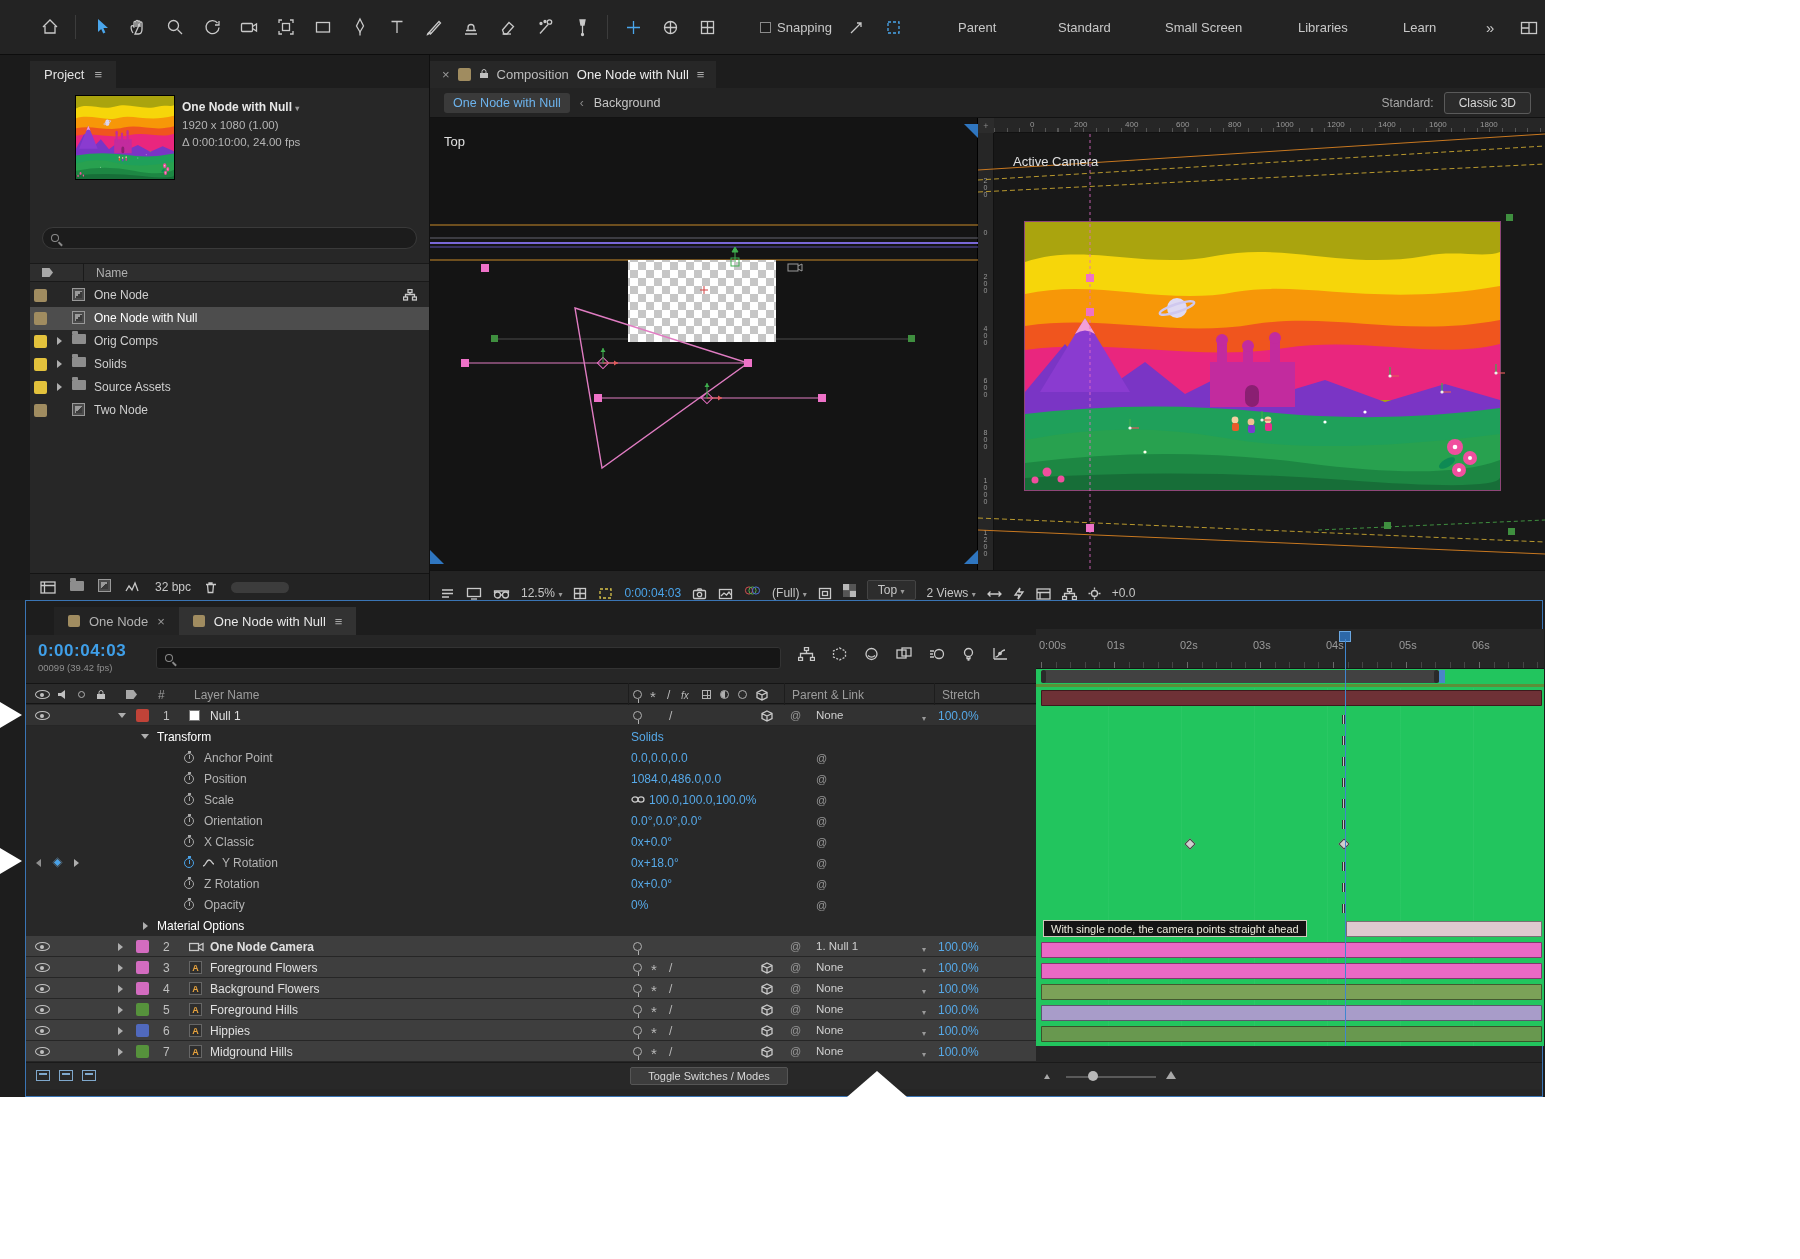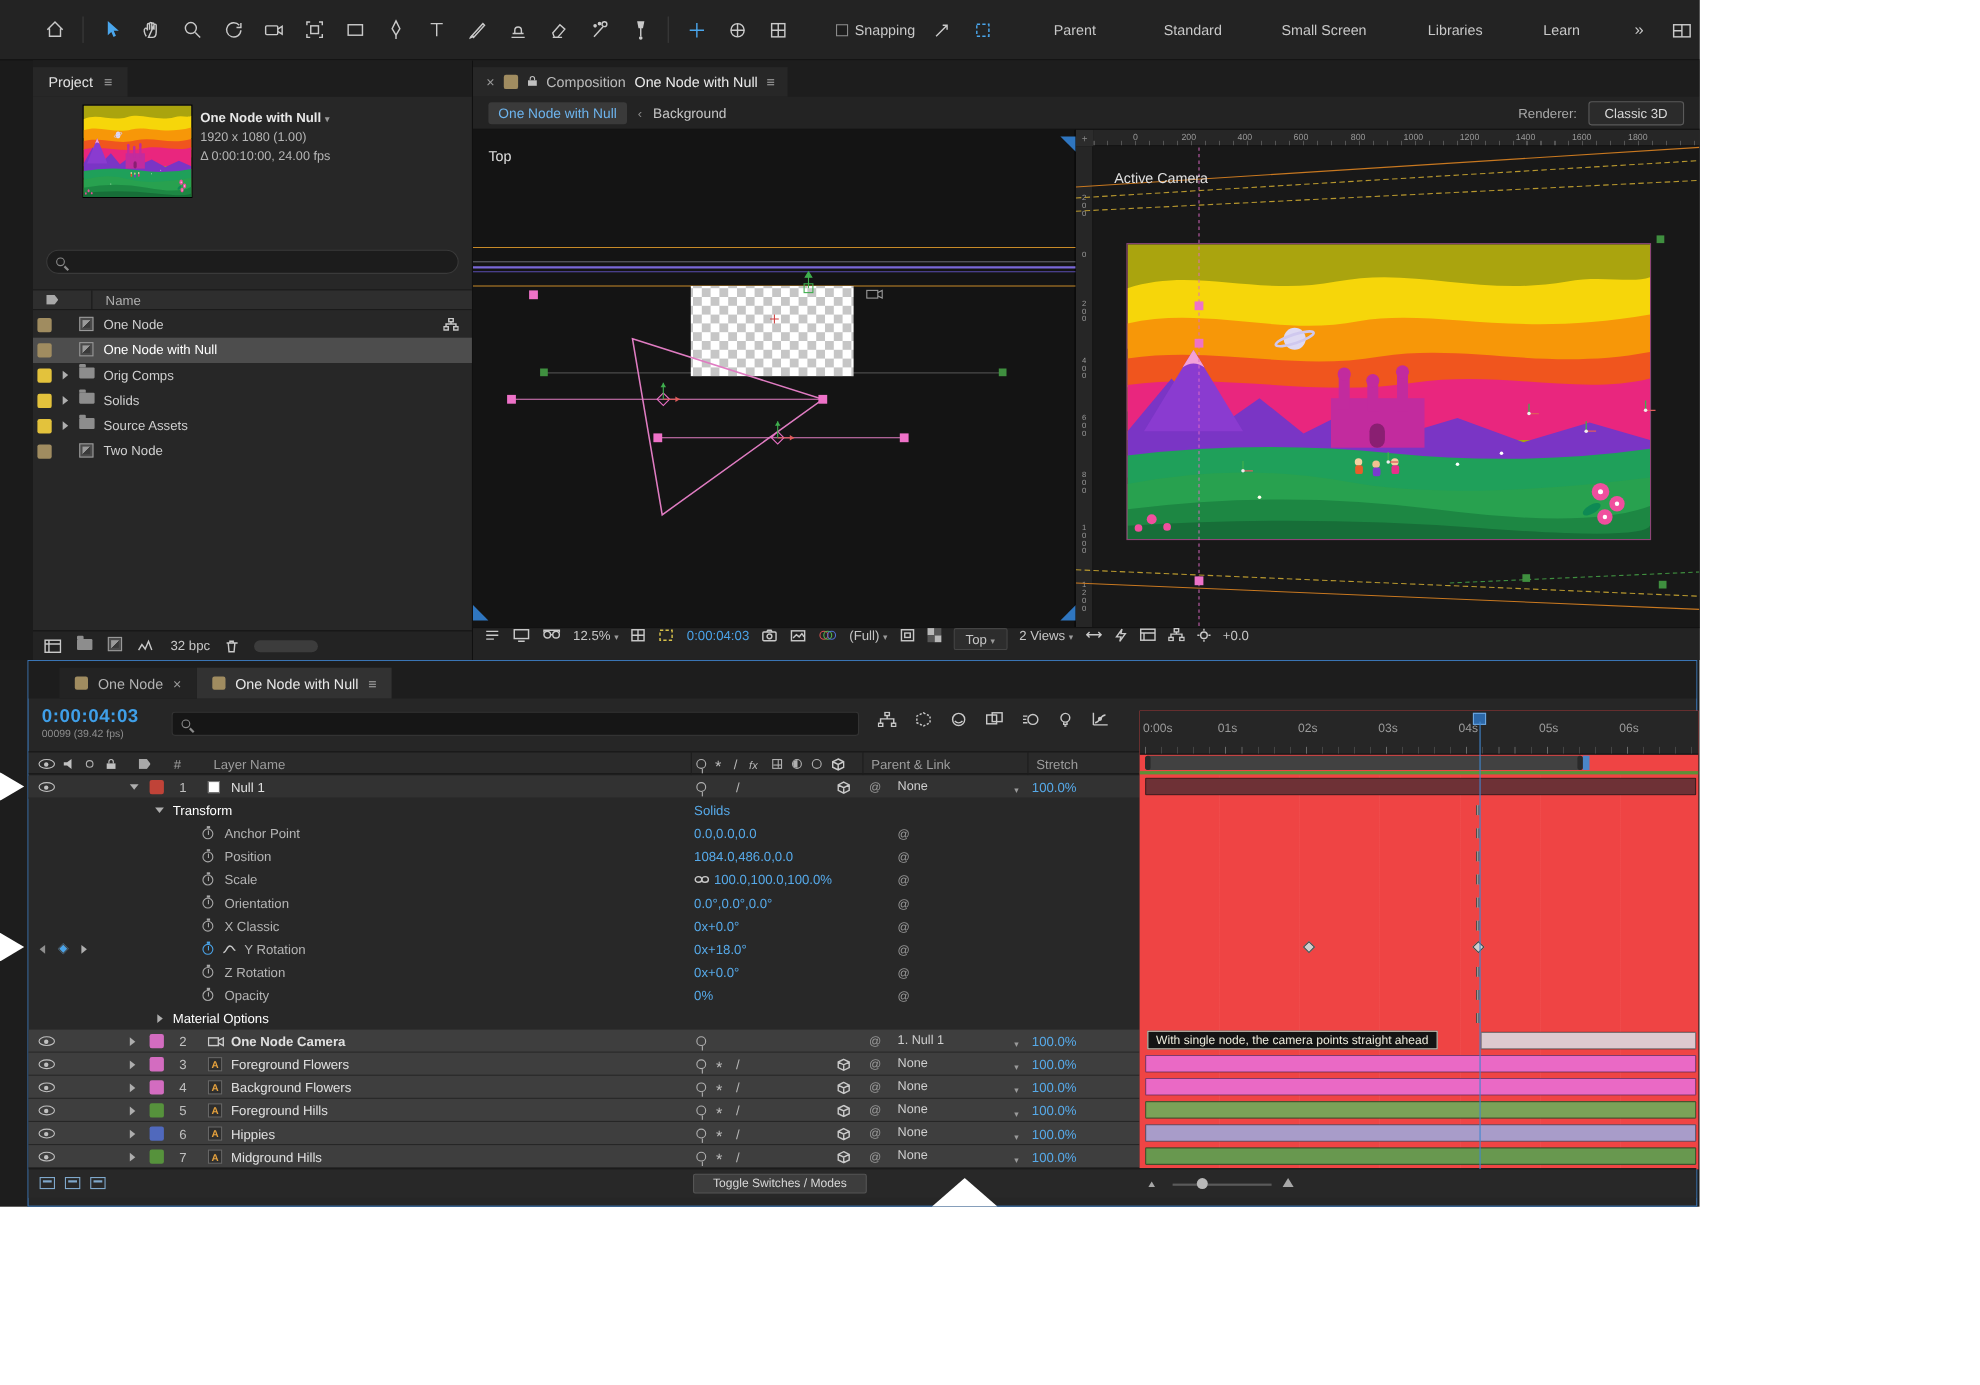--- a/index.html
+++ b/index.html
@@ -94,21 +94,21 @@
 .vp-left{position:absolute;left:0;top:0;width:548px;height:452px;background:#141414;border-right:1px solid #000}
 .vp-right{position:absolute;left:548px;top:0;width:567px;height:452px;background:#181818}
 .viewlbl{position:absolute;color:#e0e0e0;font-size:13px;z-index:5}
 .hruler{position:absolute;left:16px;top:0;right:0;height:15px;background:#262626;border-bottom:1px solid #111}
 .hruler .tick{position:absolute;top:2px;font-size:8px;color:#999}
 .hruler .tickbar{position:absolute;bottom:0;left:0;right:0;height:4px;background:repeating-linear-gradient(90deg,#555 0 1px,transparent 1px 12.7px)}
 .vruler{position:absolute;left:0;top:15px;width:16px;bottom:0;background:#262626;border-right:1px solid #111}
 .vr-num{position:absolute;left:3px;writing-mode:vertical-rl;text-orientation:upright;font-size:7px;color:#999;line-height:8px}
 .rcorner{position:absolute;left:0;top:0;width:16px;height:15px;background:#2c2c2c;color:#888;font-size:9px;display:flex;align-items:center;justify-content:center}
 .art{position:absolute;left:47px;top:104px;width:475px;height:268px;outline:1px solid rgba(240,110,200,.55)}
-.cstat{position:absolute;left:0;top:515px;width:100%;height:30px;background:#232323;border-top:1px solid #121212;display:flex;align-items:flex-start;gap:11px;padding:0 10px}
+.cstat{position:absolute;left:0;top:515px;width:100%;height:30px;background:#232323;border-top:1px solid #121212;display:flex;align-items:flex-end;gap:11px;padding:0 10px}
 .cstat .txt{color:#c6c6c6;white-space:nowrap}
 .cstat .blue{color:#4aa3e8}
 
 
 .tl{position:absolute;left:25px;top:600px;width:1518px;height:497px;background:#262626;border:1px solid #3a75b5}
 .tl-tabs{position:absolute;left:0;top:0;width:100%;height:34px;background:#1d1d1d;display:flex;align-items:flex-end;padding-left:28px}
 .tl-tab{height:28px;display:flex;align-items:center;gap:9px;padding:0 14px;background:#232323;color:#b2b2b2;font-size:13px}
 .tl-tab.active{background:#323232;color:#e8e8e8}
 .tc{color:#3f9fe8;font-size:17px;font-weight:bold;letter-spacing:.5px}
 .tc-sub{color:#8f8f8f;font-size:9.5px;margin-top:1px}
@@ -129,21 +129,21 @@
 .numtx{color:#c0c0c0}
 .a-eye{left:9px}.a-exp{left:92px}.a-sw{left:110px}.a-num{left:137px}.a-ic{left:163px}.a-nm{left:184px}
 .a-swc{left:605px;width:152px}
 .a-swc .si{position:absolute;top:0;height:21px;display:flex;align-items:center}
 .a-par{left:760px;width:148px}
 .a-par .whip{position:absolute;left:4px;top:3px}
 .a-par .pval{position:absolute;left:30px;top:4px;color:#cfcfcf;font-size:11.5px}
 .a-par .car{position:absolute;right:8px;top:5px}
 .a-str{left:912px}
 .colsep{position:absolute;width:1px;background:#1d1d1d;top:82px;height:379px}
-.tl-graph{position:absolute;left:1010px;top:45px;width:508px;height:417px;background:#ef4444;overflow:hidden}
+.tl-graph{position:absolute;left:1010px;top:28px;width:508px;height:417px;background:#22c55e;overflow:hidden}
 .g-ruler{position:absolute;left:0;top:0;width:100%;height:40px;background:#262626;border-bottom:1px solid #151515}
 .gr-t{position:absolute;top:10px;font-size:11px;color:#9b9b9b}
 .gr-ticks{position:absolute;bottom:0;left:5px;right:0;height:6px;background:repeating-linear-gradient(90deg,#6a6a6a 0 1px,transparent 1px 73px),repeating-linear-gradient(90deg,#454545 0 1px,transparent 1px 14.6px)}
 .g-wa{position:absolute;top:41px;left:5px;width:398px;height:13px;background:#414141;border-radius:3px}
 .g-wa::before,.g-wa::after{content:"";position:absolute;top:0;width:5px;height:13px;background:#2a2a2a;border-radius:3px}
 .g-wa::before{left:0}.g-wa::after{right:0}
 .wa-blue{position:absolute;top:41px;left:403px;width:6px;height:13px;background:#4a86c8}
 .g-green{position:absolute;top:55px;left:0;width:100%;height:3px;background:#5c9038}
 .g-rows{position:absolute;left:0;top:59px;right:0;bottom:0;background:repeating-linear-gradient(90deg,transparent 0 72px,rgba(255,255,255,.035) 72px 73px)}
 .bar{position:absolute;height:16px;border-radius:1px;border:1px solid rgba(0,0,0,.45)}
@@ -466,21 +466,21 @@
         <span style="color:#bdbdbd">Composition</span>
         <span style="color:#ececec">One Node with Null</span>
         <span class="menu3"></span>
       </div>
     </div>
     <div class="cbread">
       <span class="chip">One Node with Null</span>
       <span class="crumb-sep">‹</span>
       <span class="crumb-bg">Background</span>
       <span class="rendwrap">
-        <span class="rendlbl">Renderer:</span>
+        <span class="rendlbl">Standard:</span>
         <span class="rendbtn">Classic 3D</span>
       </span>
     </div>
 
     <div class="vp">
 
       <div class="vp-left">
         <div class="viewlbl" style="left:14px;top:16px">Top</div>
         <svg width="548" height="452">
           <defs>

